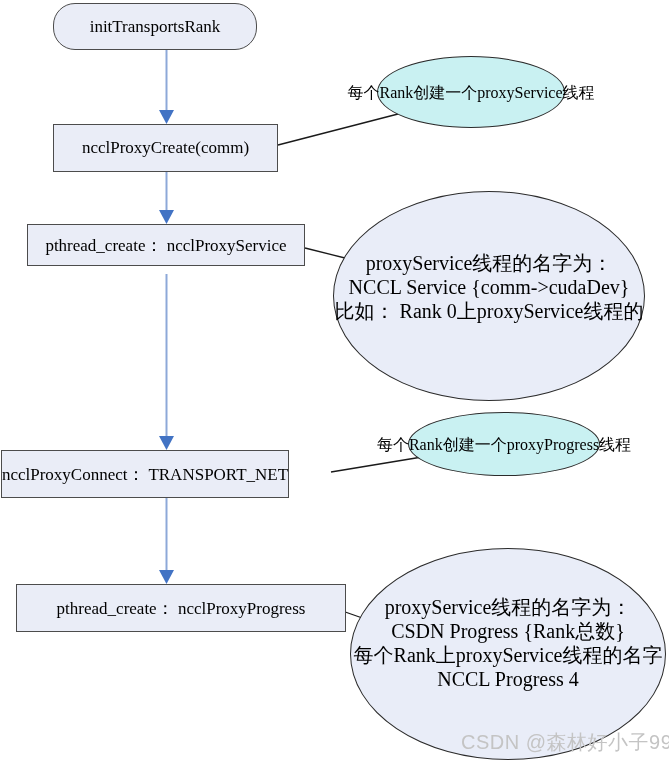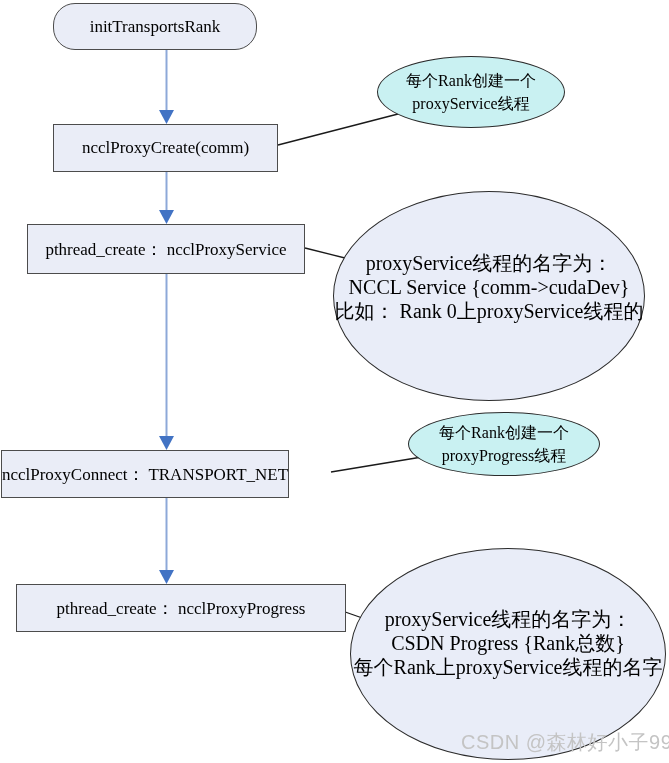--- a/index.html
+++ b/index.html
@@ -28,21 +28,21 @@
     display:flex;align-items:center;justify-content:center;
     font-size:17px;color:#000;
     white-space:nowrap;
     box-sizing:border-box;
     z-index:2;
   }
   .callout{
     position:absolute;
     border:1.4px solid var(--shape-border);
     border-radius:50%;
-    display:flex;flex-direction:column;
+    display:flex;
     align-items:center;justify-content:center;
     text-align:center;color:#000;
     box-sizing:border-box;
     z-index:2;
   }
   .callout.cyan{background:var(--cyan-fill);font-size:16px;line-height:23px;}
   .callout.big{background:var(--ellipse-fill);font-size:20px;line-height:24px;font-family:Liberation Serif, serif;}
   .callout div{white-space:nowrap;}
   #callout-service-naming{transform:none;}
   #callout-service-naming .lines{transform:translateY(-9px);}
@@ -85,21 +85,21 @@
     <line x1="278" y1="145" x2="398" y2="114" stroke="#1a1a1a" stroke-width="1.3"></line>
     <line x1="305" y1="248" x2="345" y2="258" stroke="#1a1a1a" stroke-width="1.3"></line>
     <line x1="331" y1="472" x2="422" y2="457" stroke="#1a1a1a" stroke-width="1.3"></line>
     <line x1="331" y1="607" x2="368" y2="620" stroke="#1a1a1a" stroke-width="1.3"></line>
   </svg>
 
   <div class="node" style="left:53px;top:3px;width:204px;height:47px;border-radius:22px;">initTransportsRank</div>
 
   <div class="node" style="left:53px;top:124px;width:225px;height:48px;">ncclProxyCreate(comm)</div>
 
-  <div class="node" style="left:27px;top:224px;width:278px;height:50px;">pthread_create： ncclProxyService</div>
+  <div class="node" style="left:27px;top:224px;width:278px;height:42px;">pthread_create： ncclProxyService</div>
 
   <div class="node" style="left:1px;top:450px;width:288px;height:48px;">ncclProxyConnect： TRANSPORT_NET</div>
 
   <div class="node" style="left:16px;top:584px;width:330px;height:48px;">pthread_create： ncclProxyProgress</div>
 
   <div class="callout cyan" style="left:377px;top:56px;width:188px;height:72px;">
     <div>每个Rank创建一个</div>
     <div>proxyService线程</div>
   </div>
 
@@ -114,18 +114,19 @@
   <div class="callout cyan" style="left:408px;top:412px;width:192px;height:64px;">
     <div>每个Rank创建一个</div>
     <div>proxyProgress线程</div>
   </div>
 
   <div class="callout big" id="callout-progress-naming" style="left:350px;top:548px;width:316px;height:212px;">
     <div class="lines">
       <div>proxyService线程的名字为：</div>
       <div>CSDN Progress {Rank总数}</div>
       <div>每个Rank上proxyService线程的名字</div>
+      <div>NCCL Progress 4</div>
     </div>
   </div>
 
   <div class="watermark">CSDN @森林好小子999</div>
 
 </div>
 
 </body></html>

